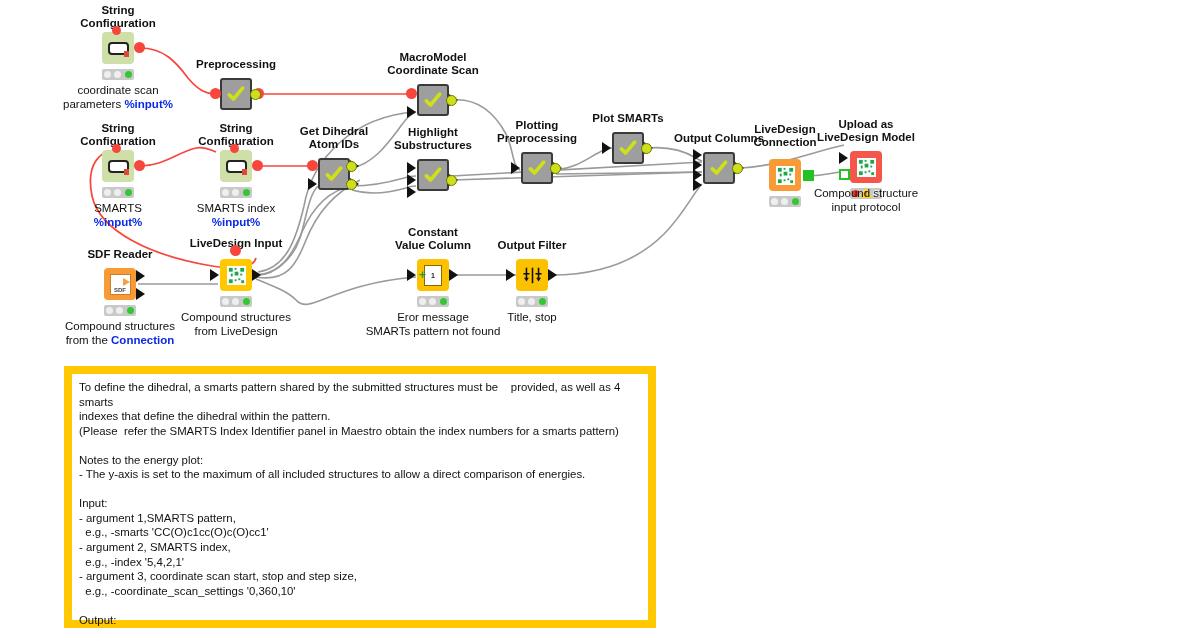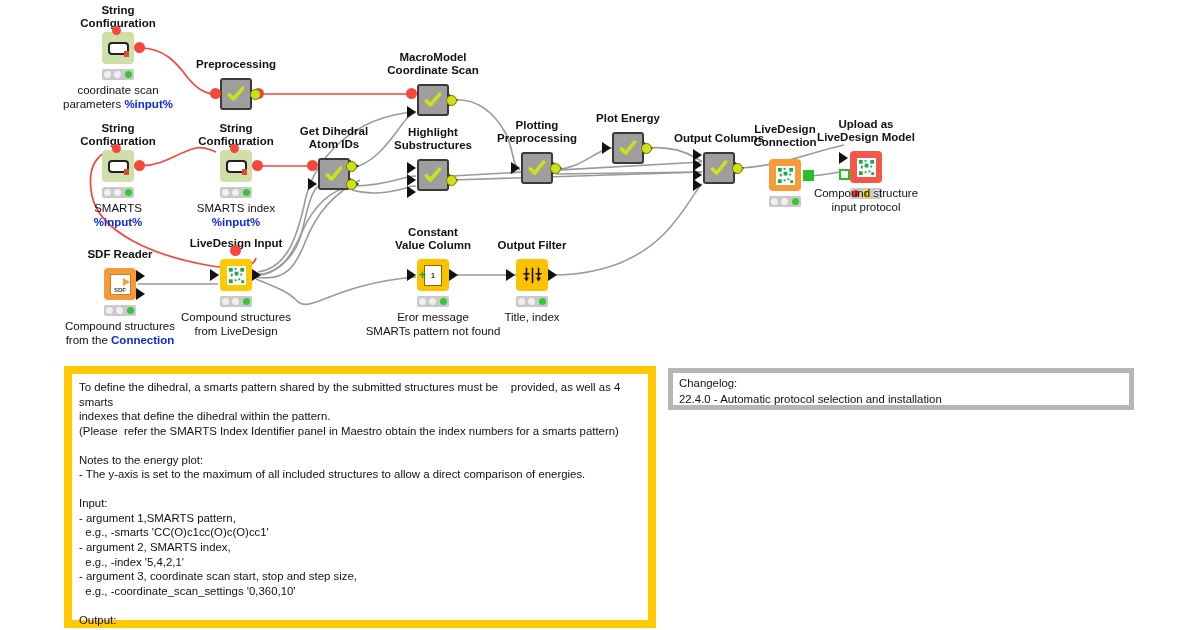--- a/index.html
+++ b/index.html
@@ -347,40 +347,40 @@
         </g>
         <path d="M5 18 L2.2 13.5 L7.8 13.5 Z" fill="#111"></path>
         <path d="M19 18 L16.2 13.5 L21.8 13.5 Z" fill="#111"></path>
       </svg>
     </div>
     <div class="status">
         <i></i>
         <i></i>
         <i class="on"></i>
       </div>
-    <div class="ndesc" style="top:36px">Title, index</div>
+    <div class="ndesc" style="top:36px">Title, stop</div>
     <div class="pin" style="left:-26px;top:-6px"></div>
     <div class="pout" style="left:16px;top:-6px"></div>
   </div>
 
   <div class="node snippet" style="left:537px;top:168px">
     <div class="ncap" style="top:-49px">Plotting
 Preprocessing</div>
     <div class="nbox">
       <svg class="chk" viewBox="0 0 24 24">
           <path d="M4 13 L9 18 L20 5" stroke="#cde01a" stroke-width="4.4" fill="none" stroke-linecap="round" stroke-linejoin="round"></path>
         </svg>
     </div>
     <div class="pin" style="left:-26px;top:-6px"></div>
     <div class="pout" style="left:16px;top:-6px"></div>
     <div class="vdot" style="left:13px;top:-5px"></div>
   </div>
 
   <div class="node snippet" style="left:628px;top:148px">
-    <div class="ncap" style="top:-36px">Plot Energy</div>
+    <div class="ncap" style="top:-36px">Plot SMARTs</div>
     <div class="nbox">
       <svg class="chk" viewBox="0 0 24 24">
           <path d="M4 13 L9 18 L20 5" stroke="#cde01a" stroke-width="4.4" fill="none" stroke-linecap="round" stroke-linejoin="round"></path>
         </svg>
     </div>
     <div class="pin" style="left:-26px;top:-6px"></div>
     <div class="pout" style="left:16px;top:-6px"></div>
     <div class="vdot" style="left:13px;top:-5px"></div>
   </div>
 
@@ -470,16 +470,14 @@
 - argument 1,SMARTS pattern,
   e.g., -smarts 'CC(O)c1cc(O)c(O)cc1'
 - argument 2, SMARTS index,
   e.g., -index '5,4,2,1'
 - argument 3, coordinate scan start, stop and step size,
   e.g., -coordinate_scan_settings '0,360,10'
 
 Output:
 - Torsion energy profile plot
 - 2D structure with highlighted smarts pattern and dihedral</div>
-  <div class="anno" id="note-changelog">Changelog:
-22.4.0 - Automatic protocol selection and installation</div>
 
 </div>
 
 </body></html>

